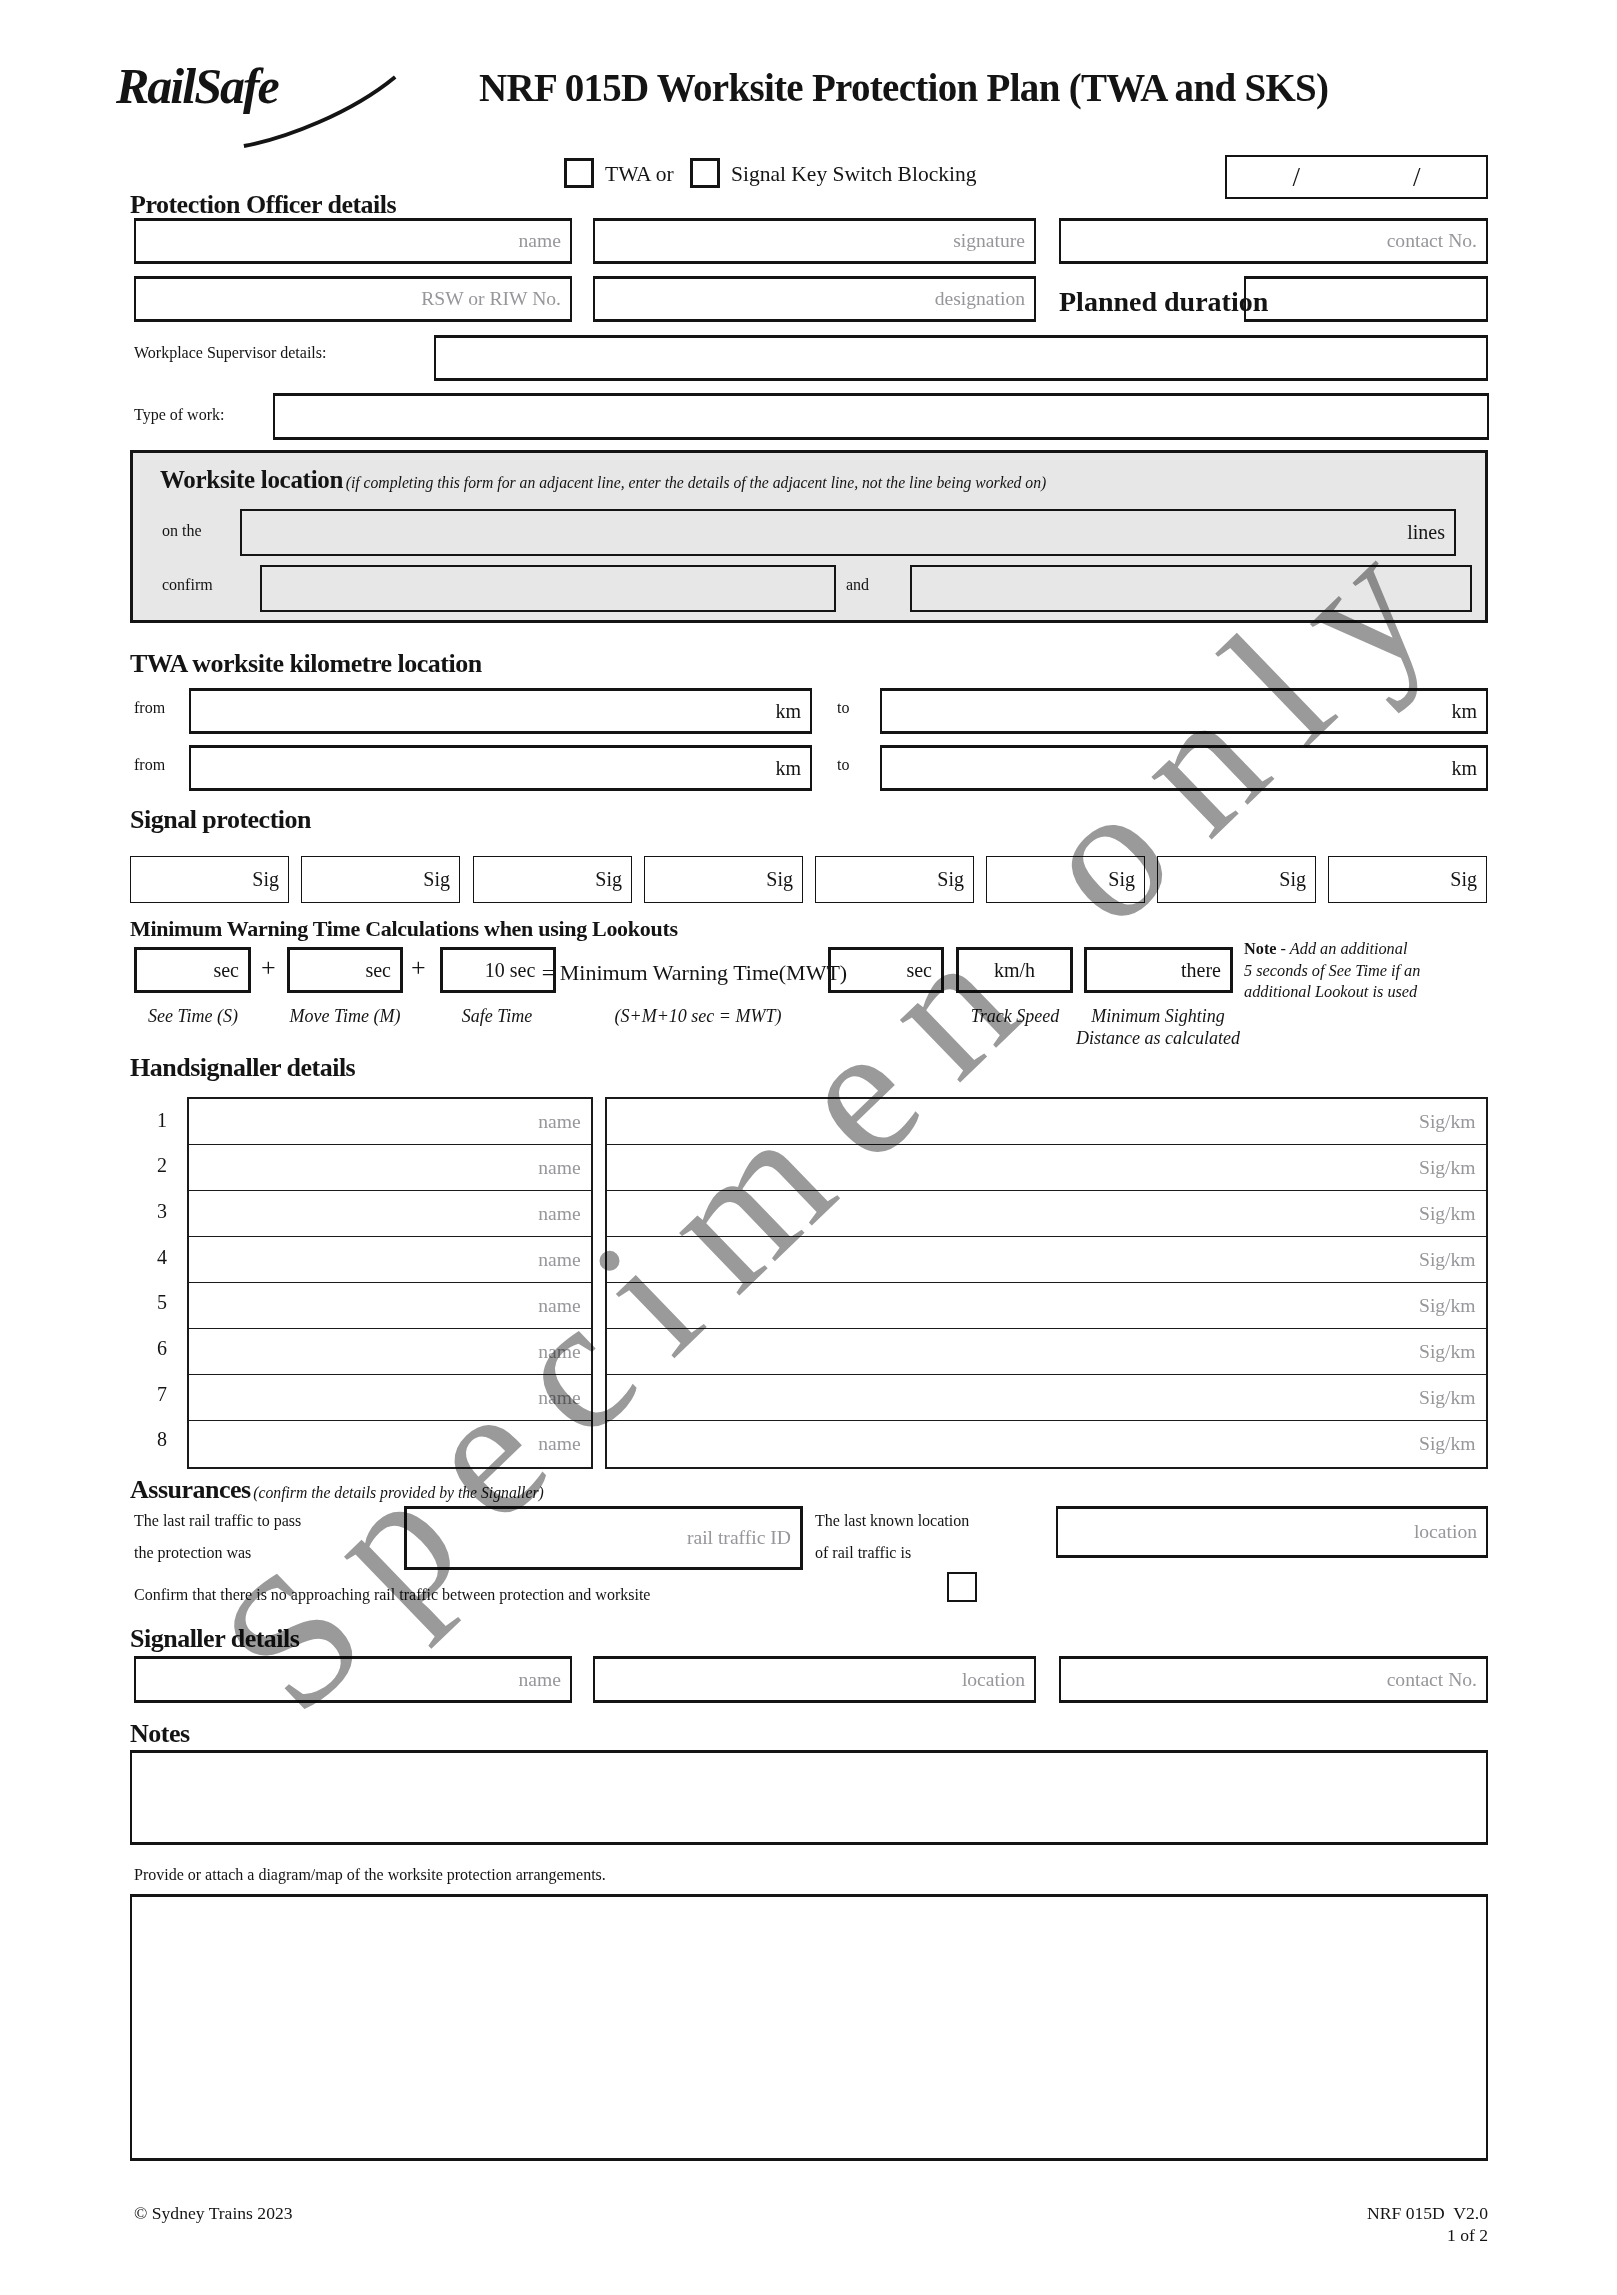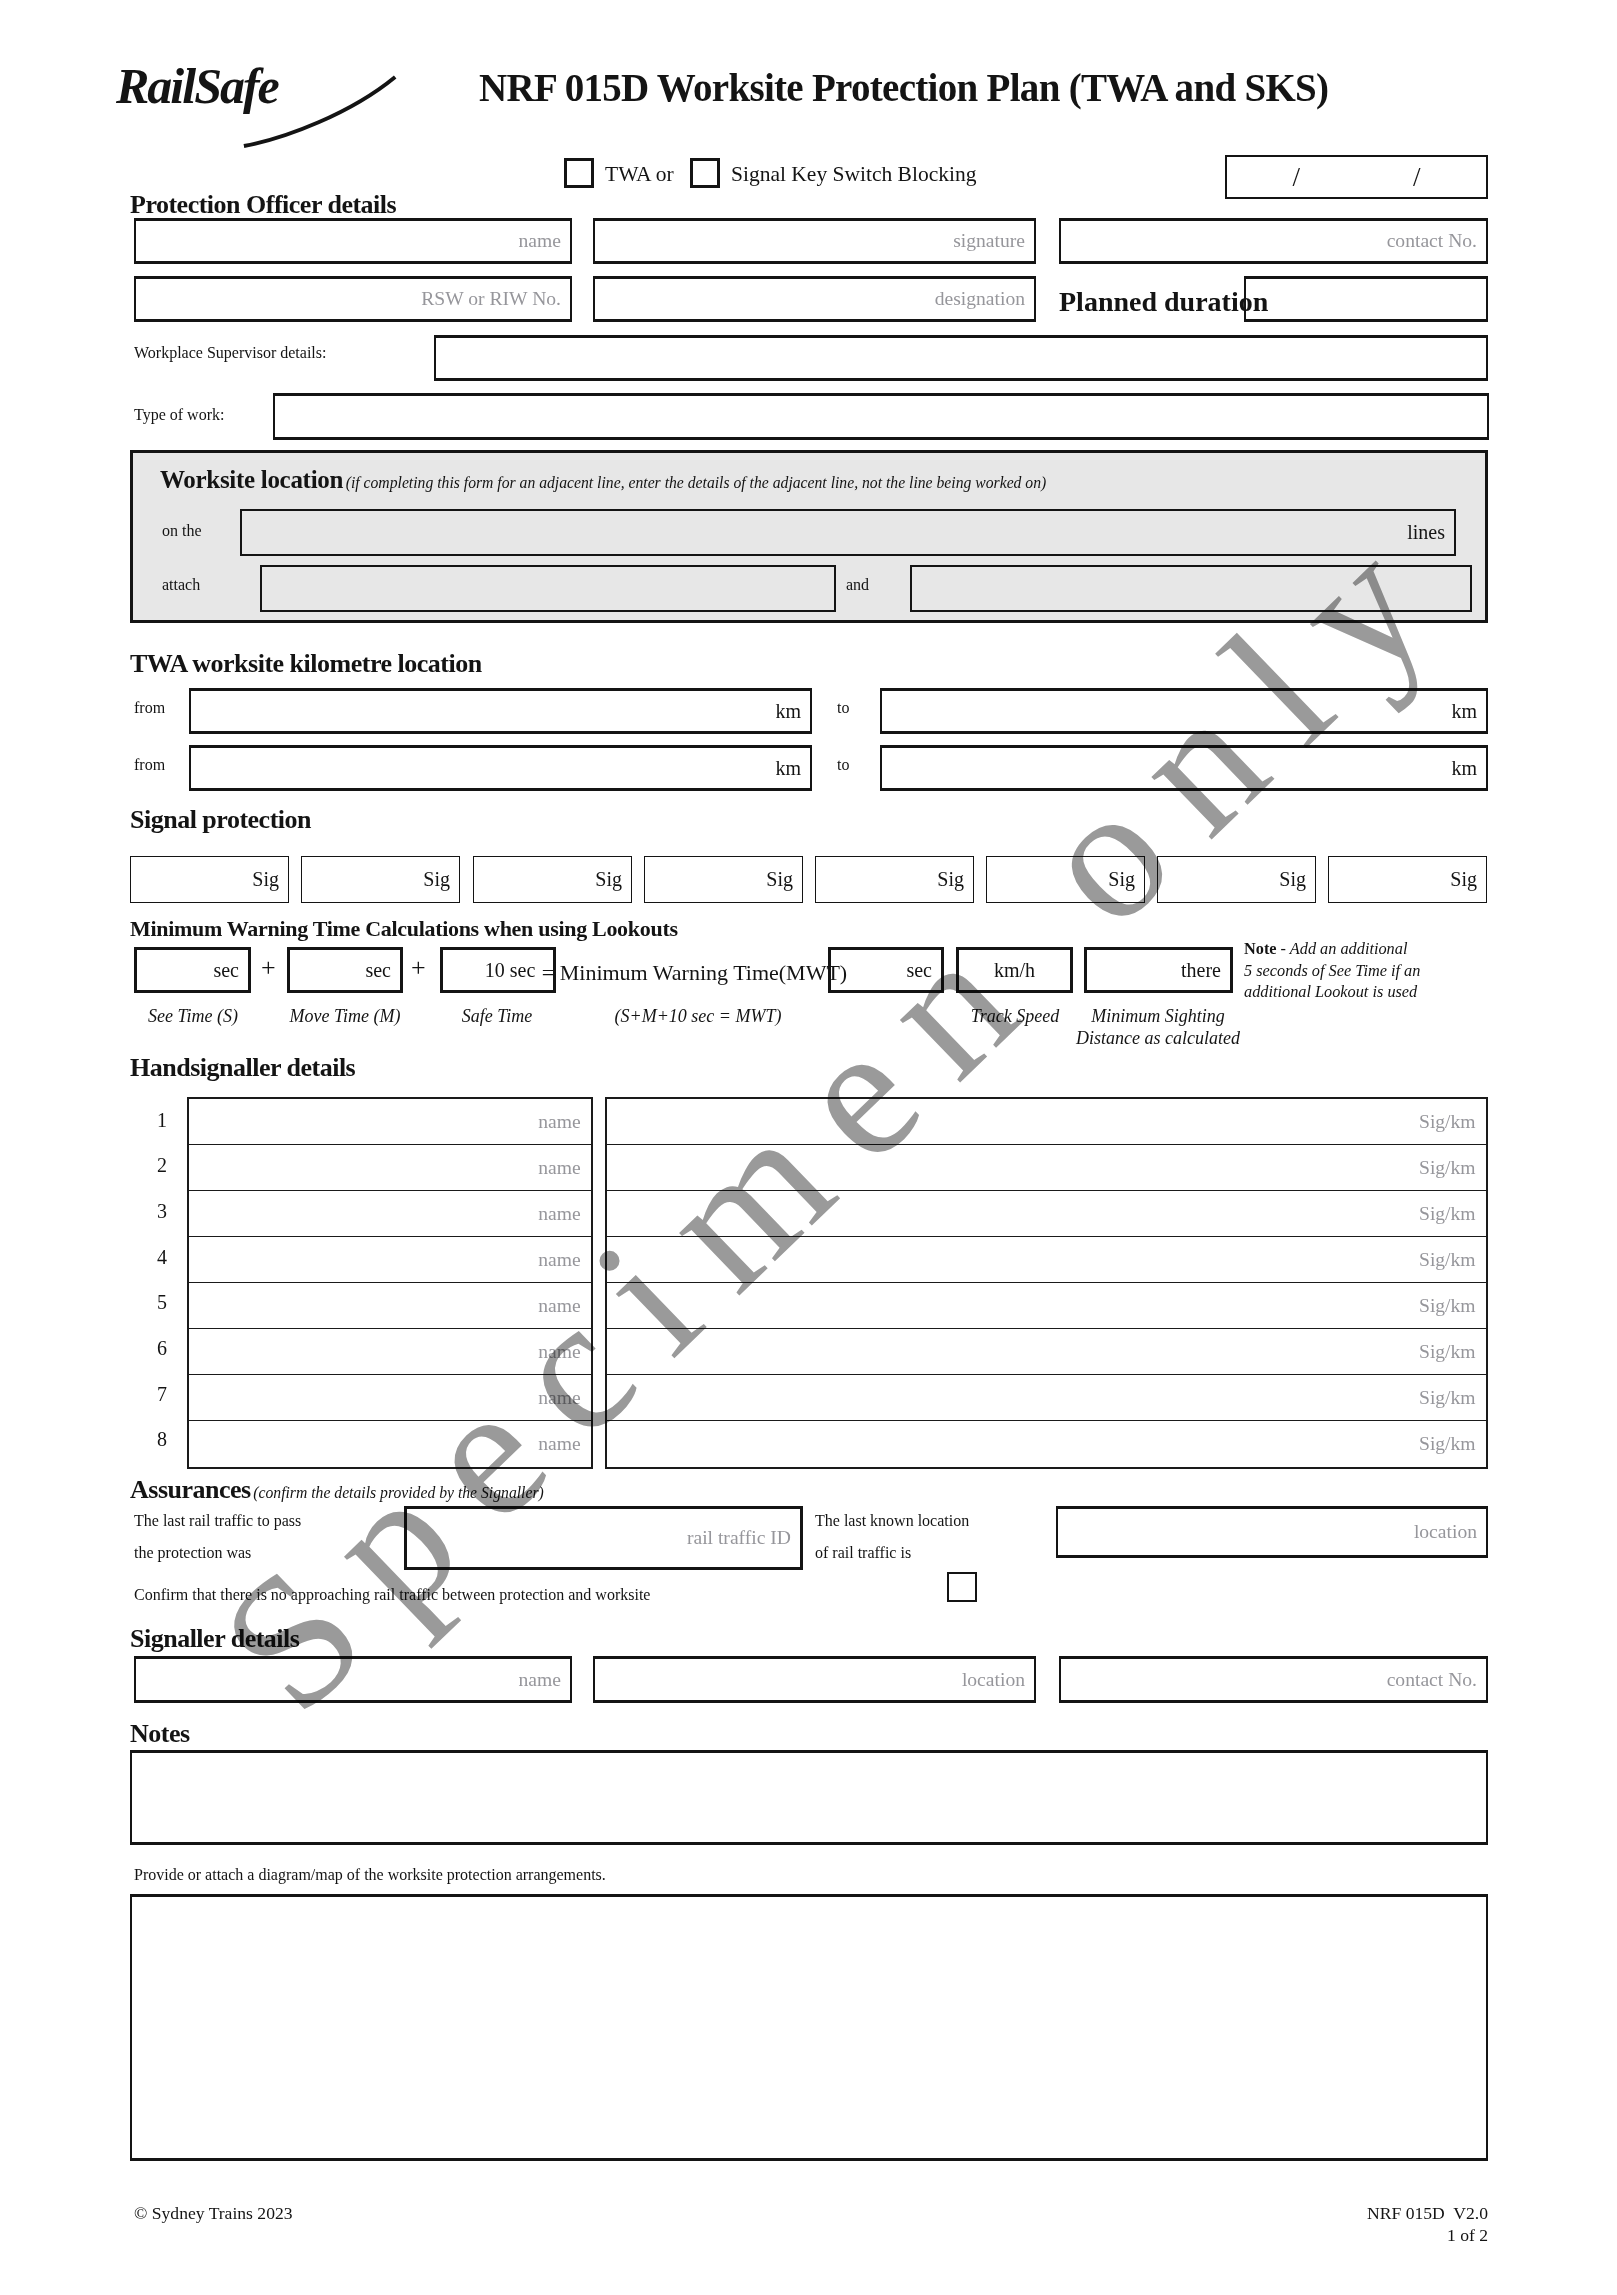--- a/index.html
+++ b/index.html
@@ -81,21 +81,21 @@
 
   <div class="abs" style="left:130px;top:450px;width:1358px;height:173px;background:#e7e7e7;border:3.9px solid #141414;box-sizing:border-box;"></div>
   <div class="abs" style="left:160px;top:466px;white-space:nowrap;">
     <span style="font-weight:bold;font-size:25px;letter-spacing:-0.3px;">Worksite location</span>
     <span class="it" style="font-size:15.7px;">(if completing this form for an adjacent line, enter the details of the adjacent line, not the line being worked on)</span>
   </div>
   <div class="abs lbl" style="left:162px;top:522px;">on the</div>
   <div class="field thin" style="left:240px;top:509px;width:1216px;height:47px;">
     <span class="dark" style="font-size:20px;">lines</span>
   </div>
-  <div class="abs lbl" style="left:162px;top:576px;">attach</div>
+  <div class="abs lbl" style="left:162px;top:576px;">confirm</div>
   <div class="field thin" style="left:260px;top:565px;width:576px;height:47px;"></div>
   <div class="abs lbl" style="left:846px;top:576px;">and</div>
   <div class="field thin" style="left:910px;top:565px;width:562px;height:47px;"></div>
 
   <div class="abs h1" style="left:130px;top:649px;">TWA worksite kilometre location</div>
 
   <div class="abs lbl" style="left:134px;top:699px;">from</div>
   <div class="field" style="left:189px;top:688px;width:623px;height:46px;">
     <span class="dark" style="font-size:20px;">km</span>
   </div>

